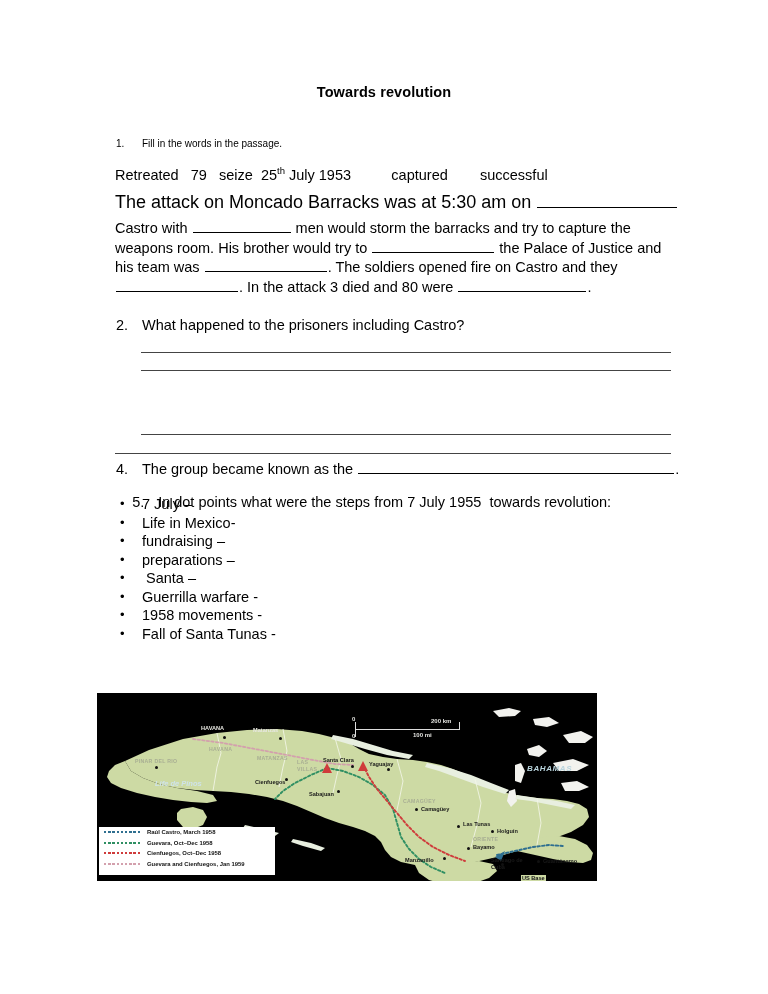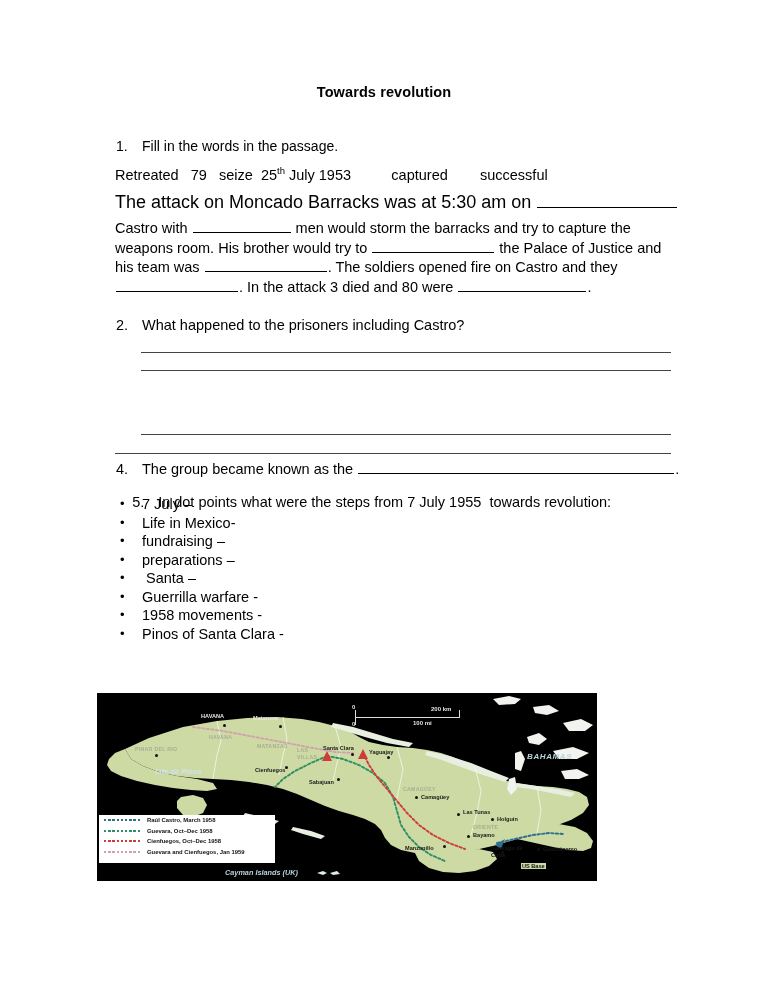--- a/index.html
+++ b/index.html
@@ -29,21 +29,21 @@
     width: 768px;
     text-align: center;
     font-size: 14.5px;
     font-weight: bold;
     letter-spacing: 0.1px;
   }
 
   .q1 {
     position: absolute;
     left: 116px; top: 138px;
-    font-size: 14px;
+    font-size: 10px;
   }
   .q1 .num { display: inline-block; width: 26px; }
 
   .wordbank {
     position: absolute;
     left: 115px; top: 165px;
     font-size: 14.5px;
     white-space: pre;
   }
   .wordbank sup { font-size: 9.5px; vertical-align: super; }
@@ -139,21 +139,21 @@
 
   
   .map {
     position: absolute;
     left: 97px; top: 693px;
     width: 500px;
     height: 188px;
     background: #000000;
     overflow: hidden;
   }
-  .map-inner { position: absolute; left: 0; top: 0; width: 500px; height: 188px; }
+  .map-inner { position: absolute; left: 0; top: 12px; width: 500px; height: 188px; }
   .water-label, .map-label {
     position: absolute;
     white-space: nowrap;
     pointer-events: none;
   }
   .lbl-city {
     font-size: 5.6px;
     color: #e8e8e2;
     font-weight: bold;
   }
@@ -286,21 +286,21 @@
   </div>
 
   <ul class="bullets">
     <li>7 July –</li>
     <li>Life in Mexico-</li>
     <li>fundraising –</li>
     <li>preparations –</li>
     <li> Santa –</li>
     <li>Guerrilla warfare -</li>
     <li>1958 movements -</li>
-    <li>Pinos of Santa Clara -</li>
+    <li>Fall of Santa Tunas -</li>
   </ul>
 
 
   <div class="map">
     <div class="map-inner">
 
       <svg width="500" height="188" viewBox="0 0 500 188" style="position:absolute;left:0;top:0;">
 
         <path fill="#cddaa4" d="
           M28,56 L52,45 L86,34 L120,28 L150,25 L180,24 L205,26 L222,29 L238,33

